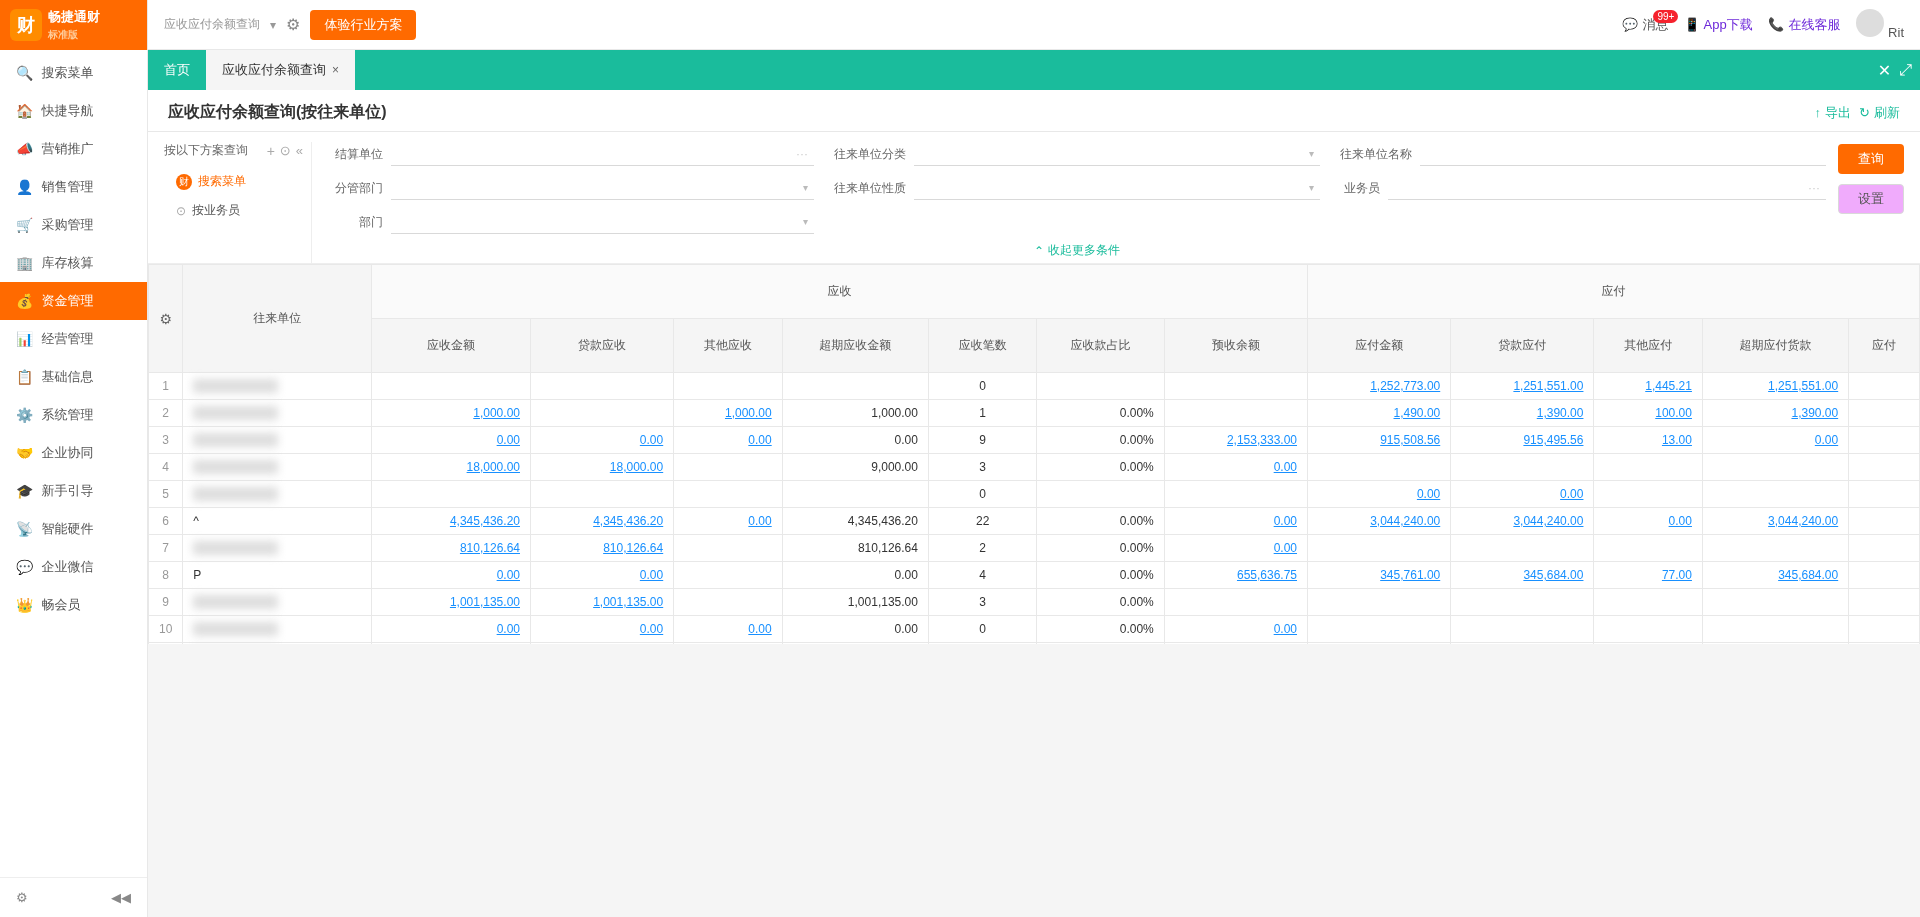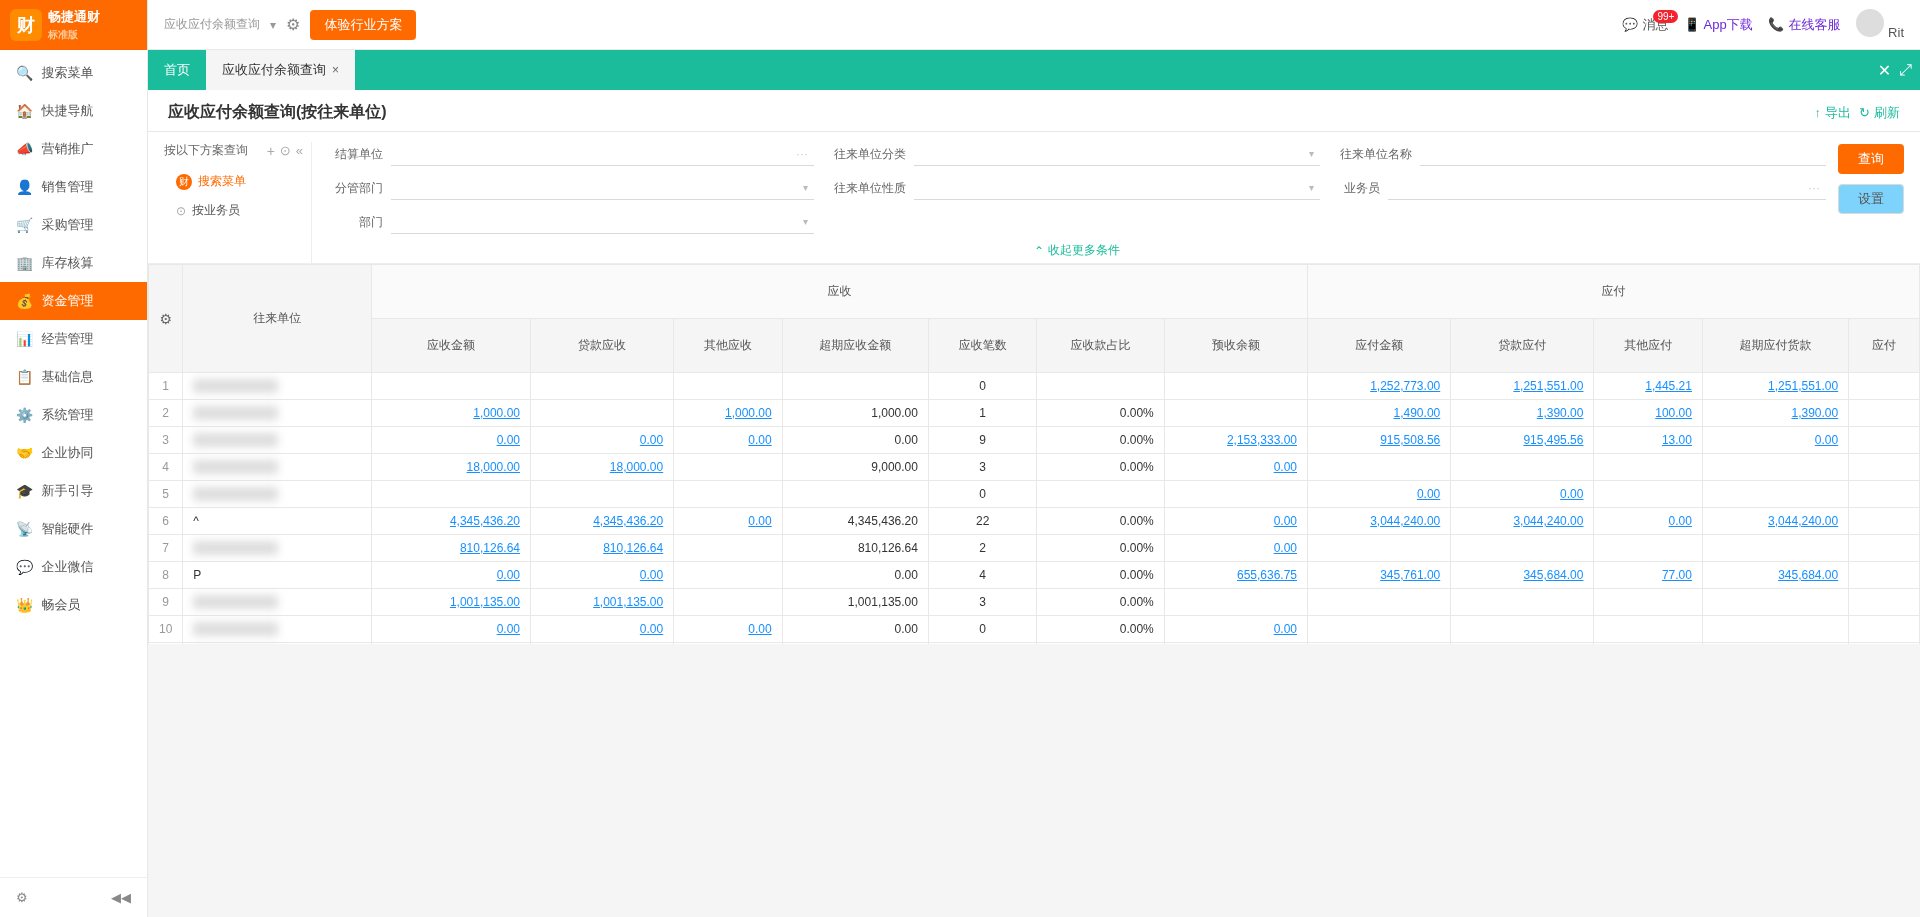--- a/index.html
+++ b/index.html
@@ -50,21 +50,21 @@
     
     .page-header { display: flex; align-items: center; justify-content: space-between; padding: 12px 20px 8px; border-bottom: 1px solid #e8e8e8; }
     .page-title { font-size: 16px; font-weight: bold; color: #333; }
     .page-actions { display: flex; gap: 8px; }
     .page-action-btn { display: flex; align-items: center; gap: 4px; color: #1abc9c; cursor: pointer; font-size: 13px; border: none; background: transparent; }
     .filter-option { display: flex; align-items: center; padding: 6px 12px; cursor: pointer; color: #555; font-size: 12px; }
     .filter-option.active { color: #ff6a00; }
 
     
     .query-btn { background: #ff6a00; color: #fff; border: none; border-radius: 4px; padding: 6px 20px; font-size: 13px; cursor: pointer; }
-    .settings-btn { border: 1px solid #d9d9d9; background: #7dd3fc; color: #555; border-radius: 4px; padding: 5px 16px; font-size: 13px; cursor: pointer; margin-top: 4px; width: 100%; }
+    .settings-btn { border: 1px solid #d9d9d9; background: #f0abfc; color: #555; border-radius: 4px; padding: 5px 16px; font-size: 13px; cursor: pointer; margin-top: 4px; width: 100%; }
     .data-table { width: 100%; border-collapse: collapse; font-size: 12px; }
     .data-table th { background: #f5f5f5; border: 1px solid #e8e8e8; padding: 18px 10px; text-align: center; color: #555; font-weight: normal; white-space: nowrap; }
     .data-table th.group-header { background: #fafafa; }
     .data-table td { border: 1px solid #e8e8e8; padding: 6px 10px; text-align: center; color: #333; white-space: nowrap; }
     .data-table td.number { text-align: right; }
     .data-table td.link { color: #1890ff; text-decoration: underline; cursor: pointer; text-align: right; }
     .data-table .total-row td { background: #fff5e6; font-weight: bold; }
     .table-settings-icon { color: #666; font-size: 14px; cursor: pointer; }
     .blurred { filter: blur(4px); color: transparent; user-select: none; background: #ddd; border-radius: 2px; min-width: 60px; display: inline-block; }
 

